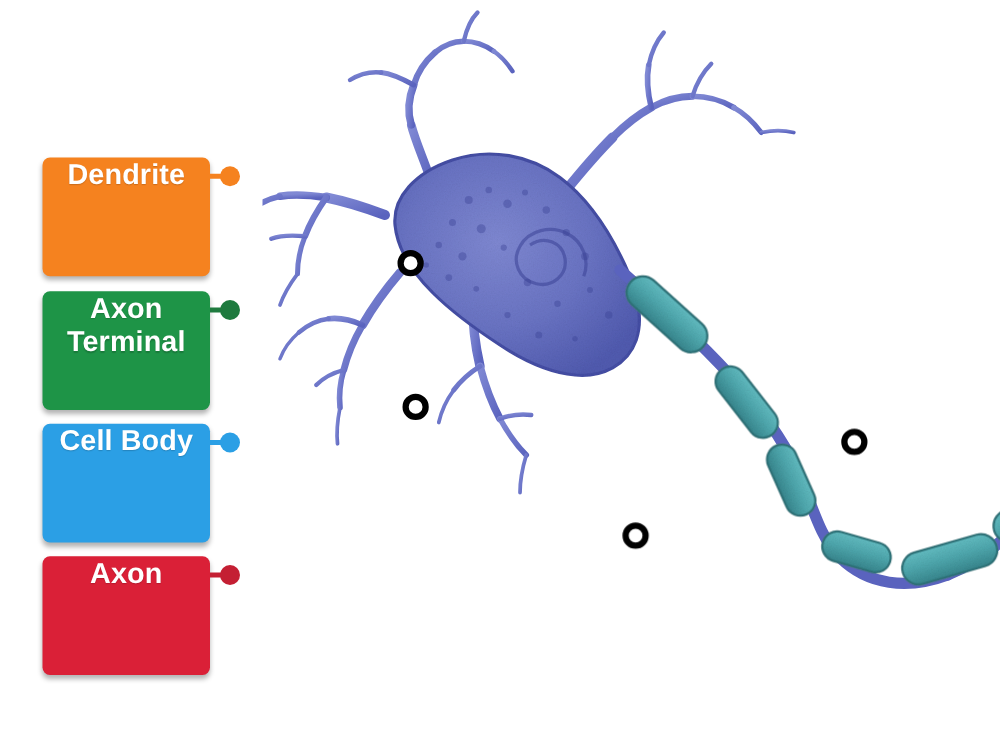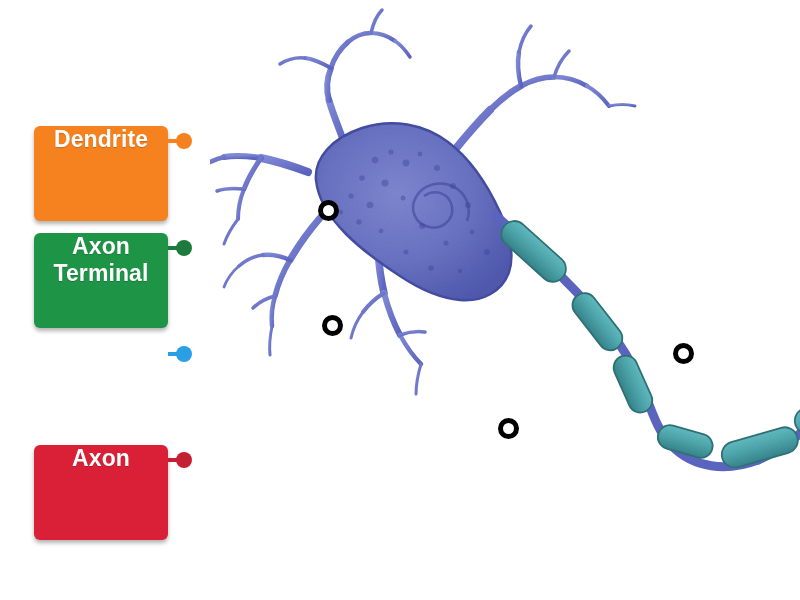--- a/index.html
+++ b/index.html
@@ -133,20 +133,23 @@
         <span class="label-text">Axon
 Terminal</span>
       </div>
       <div class="connector">
         <div class="connector-line" style="background:#1E7A3E"></div>
         <div class="connector-dot" style="background:#1E7A3E"></div>
       </div>
     </div>
 
     <div class="label-row" style="top:306px">
+      <div class="label-box" style="background:#2B9FE5">
+        <span class="label-text">Cell Body</span>
+      </div>
       <div class="connector">
         <div class="connector-line" style="background:#2B9FE5"></div>
         <div class="connector-dot" style="background:#2B9FE5"></div>
       </div>
     </div>
 
     <div class="label-row" style="top:412px">
       <div class="label-box" style="background:#DA2037">
         <span class="label-text">Axon</span>
       </div>

